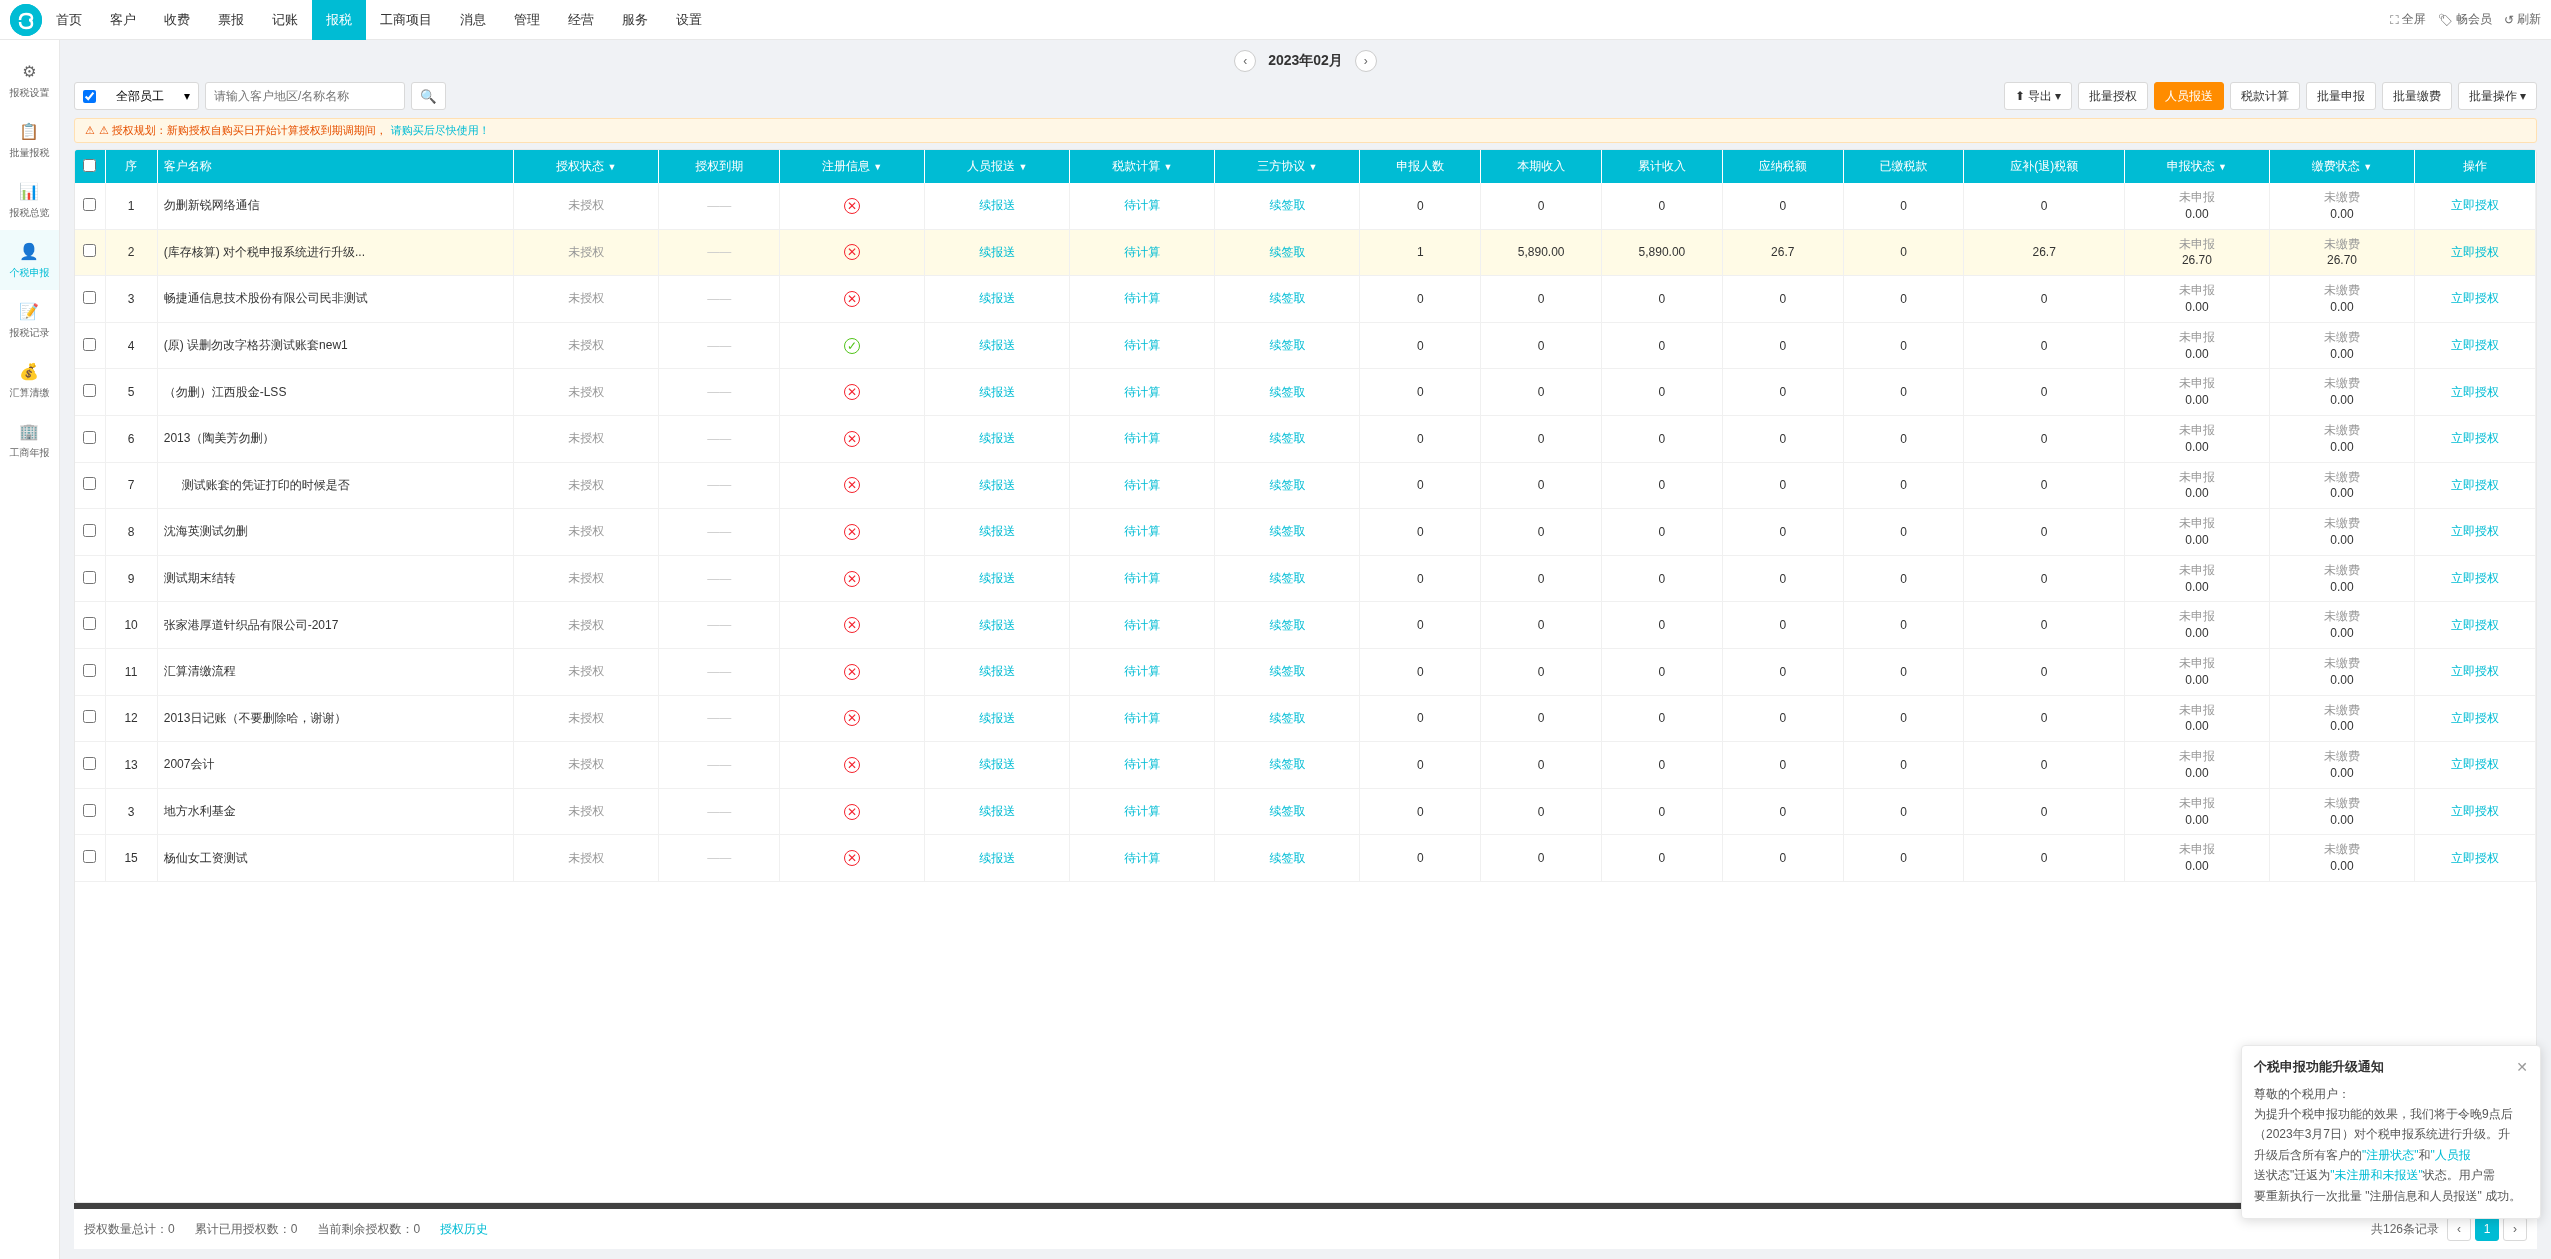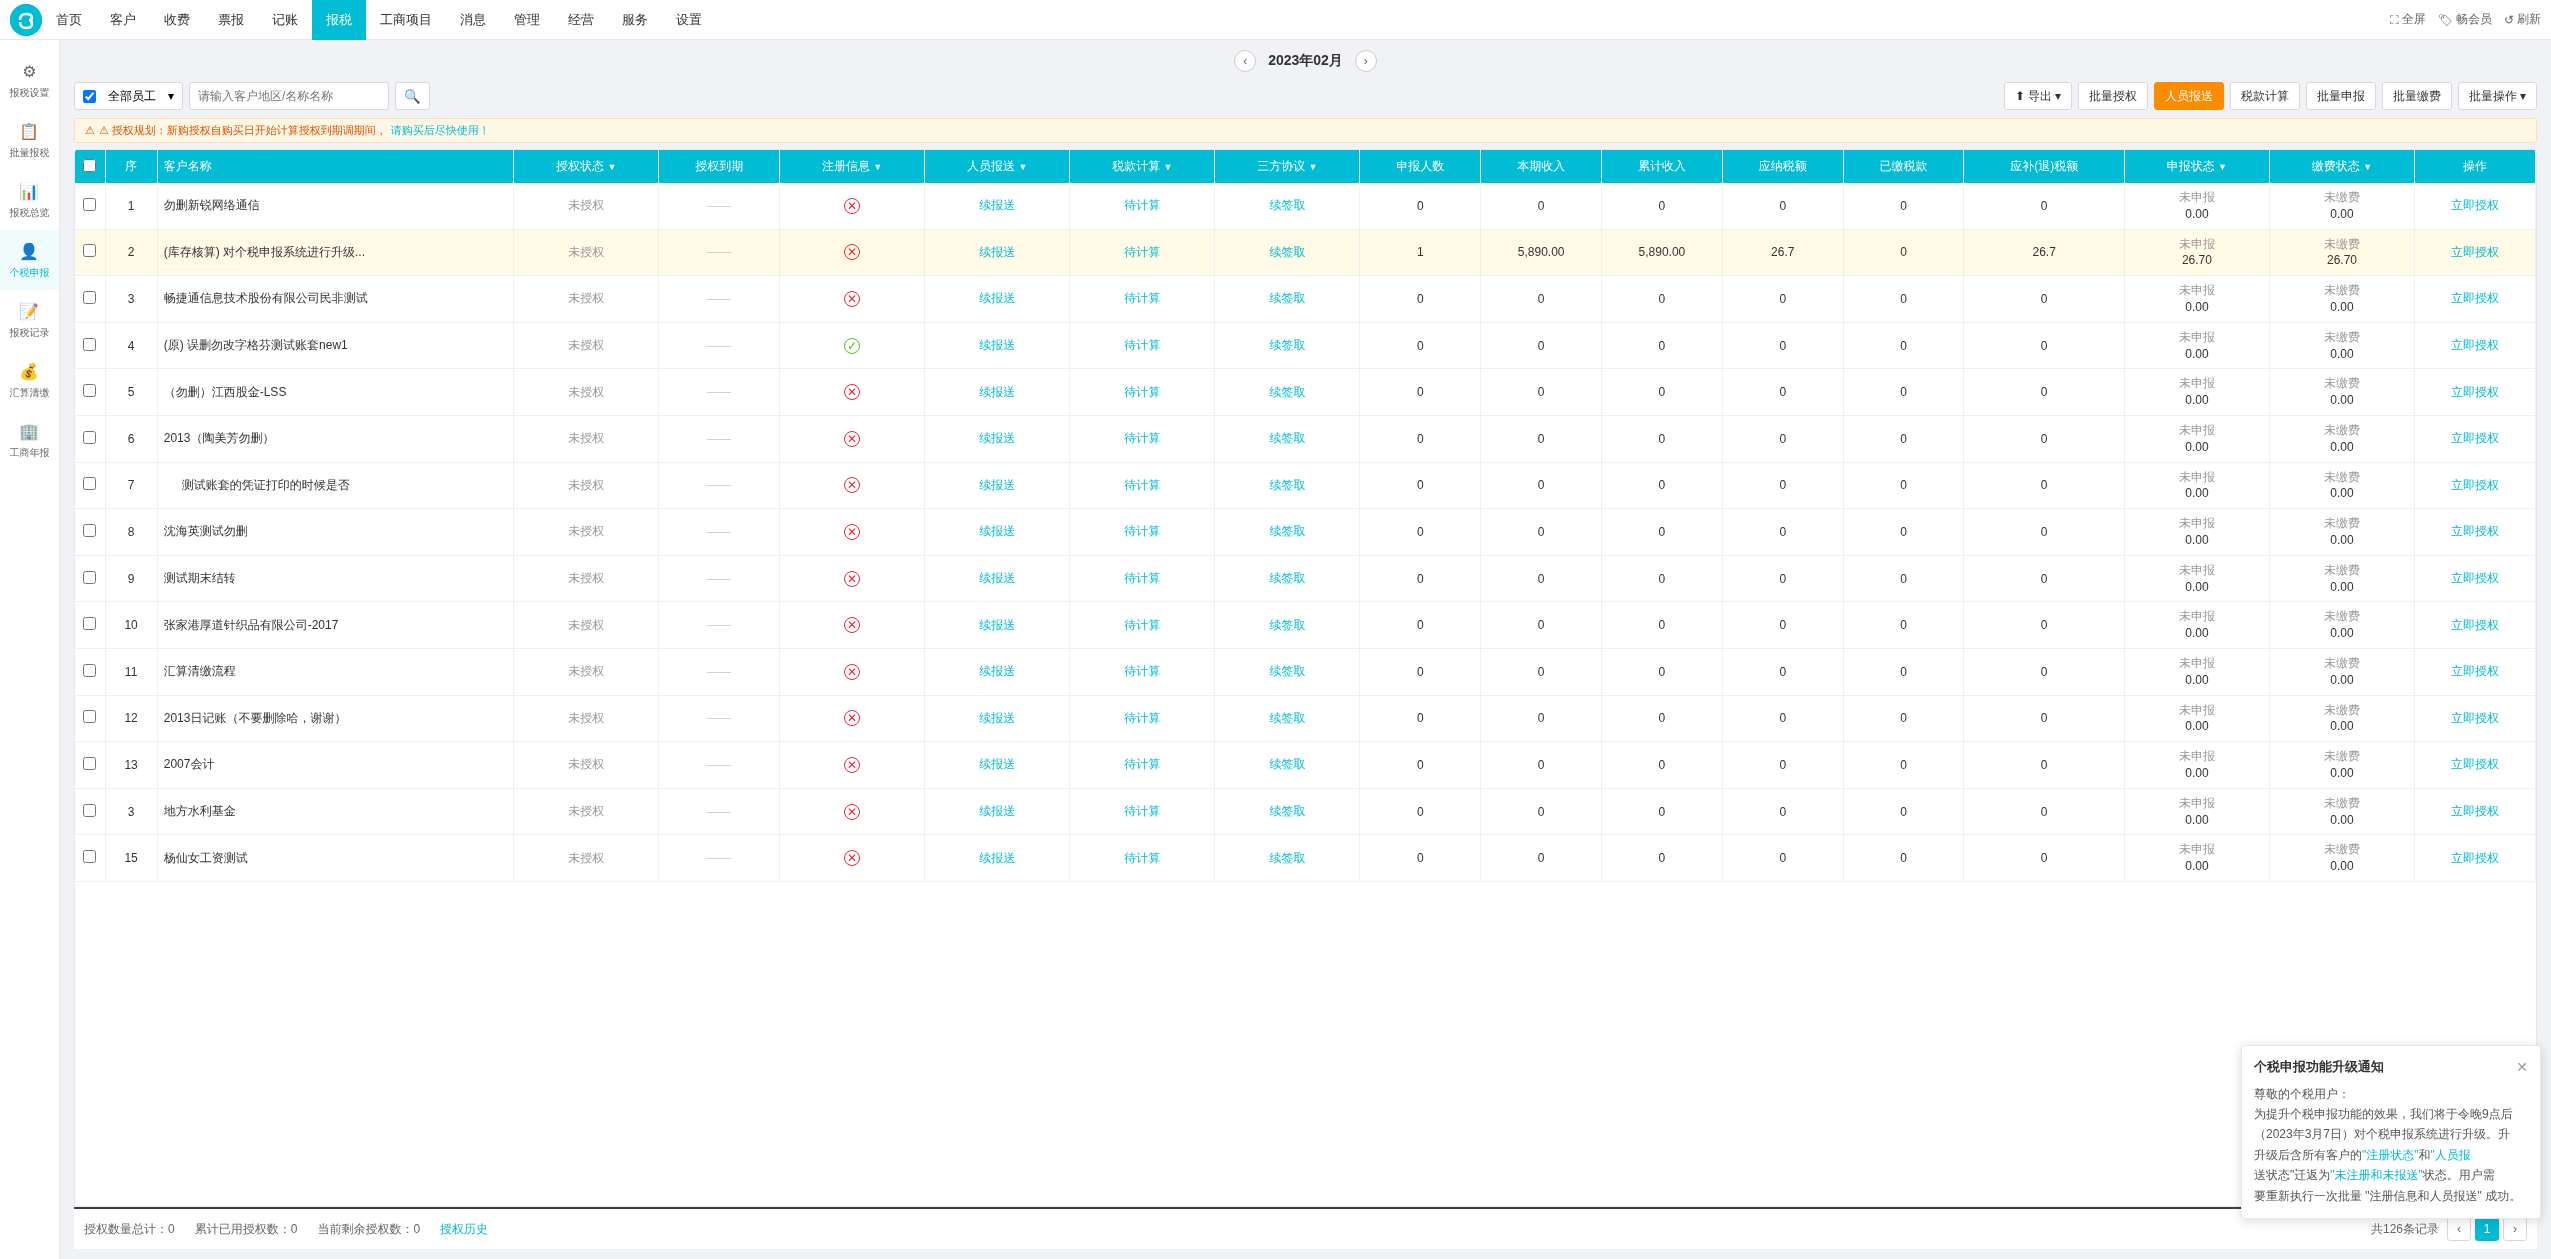--- a/index.html
+++ b/index.html
@@ -38,21 +38,21 @@
     .date-nav { display: flex; align-items: center; justify-content: center; margin-bottom: 10px; gap: 12px; }
     .date-nav .date-text { font-size: 14px; font-weight: bold; color: #333; }
     .date-arrow { width: 22px; height: 22px; border-radius: 50%; border: 1px solid #ccc; display: flex; align-items: center; justify-content: center; cursor: pointer; color: #666; font-size: 12px; background: #fff; }
 
     
     .controls-row { display: flex; align-items: center; margin-bottom: 8px; gap: 8px; }
     .controls-left { display: flex; align-items: center; gap: 6px; flex: 1; }
     .controls-right { display: flex; align-items: center; gap: 6px; }
     .select-btn { 
       border: 1px solid #d9d9d9; border-radius: 3px; padding: 8px 8px; background: #fff; 
-      cursor: pointer; font-size: 12px; display: flex; align-items: center; gap: 12px; height: 28px;
+      cursor: pointer; font-size: 12px; display: flex; align-items: center; gap: 20px; height: 28px;
     }
     .search-input { 
       border: 1px solid #d9d9d9; border-radius: 3px; padding: 4px 8px; height: 28px; 
       font-size: 12px; width: 200px; outline: none;
     }
     .search-btn { 
       border: 1px solid #d9d9d9; border-radius: 3px; padding: 4px 8px; background: #fff; 
       cursor: pointer; height: 28px; display: flex; align-items: center;
     }
     .action-btn {
@@ -78,21 +78,21 @@
     .action-link { color: #00bcd4; cursor: pointer; font-size: 12px; }
     .circle-icon { width: 16px; height: 16px; display: inline-flex; align-items: center; justify-content: center; border-radius: 50%; font-size: 12px; }
     .circle-red { border: 1px solid #f5222d; color: #f5222d; }
     .circle-green { border: 1px solid #52c41a; color: #52c41a; }
     .two-line { line-height: 1.4; }
     .dash { color: #ccc; }
 
     
     .table-footer { 
       display: flex; align-items: center; padding: 8px 10px; background: #fff; 
-      border-top: 2px solid #404040; font-size: 12px; color: #666; gap: 20px; text-align: center;
+      border-top: 6px solid #404040; font-size: 12px; color: #666; gap: 20px; text-align: center;
     }
     .footer-link { color: #00bcd4; cursor: pointer; }
     .footer-right { margin-left: auto; display: flex; align-items: center; gap: 8px; }
     .pagination { display: flex; align-items: center; gap: 4px; }
     .page-btn { 
       width: 24px; height: 24px; border: 1px solid #d9d9d9; border-radius: 3px; 
       display: flex; align-items: center; justify-content: center; cursor: pointer; background: #fff; font-size: 12px;
     }
     .page-btn.active { background: #00bcd4; border-color: #00bcd4; color: white; }
 

